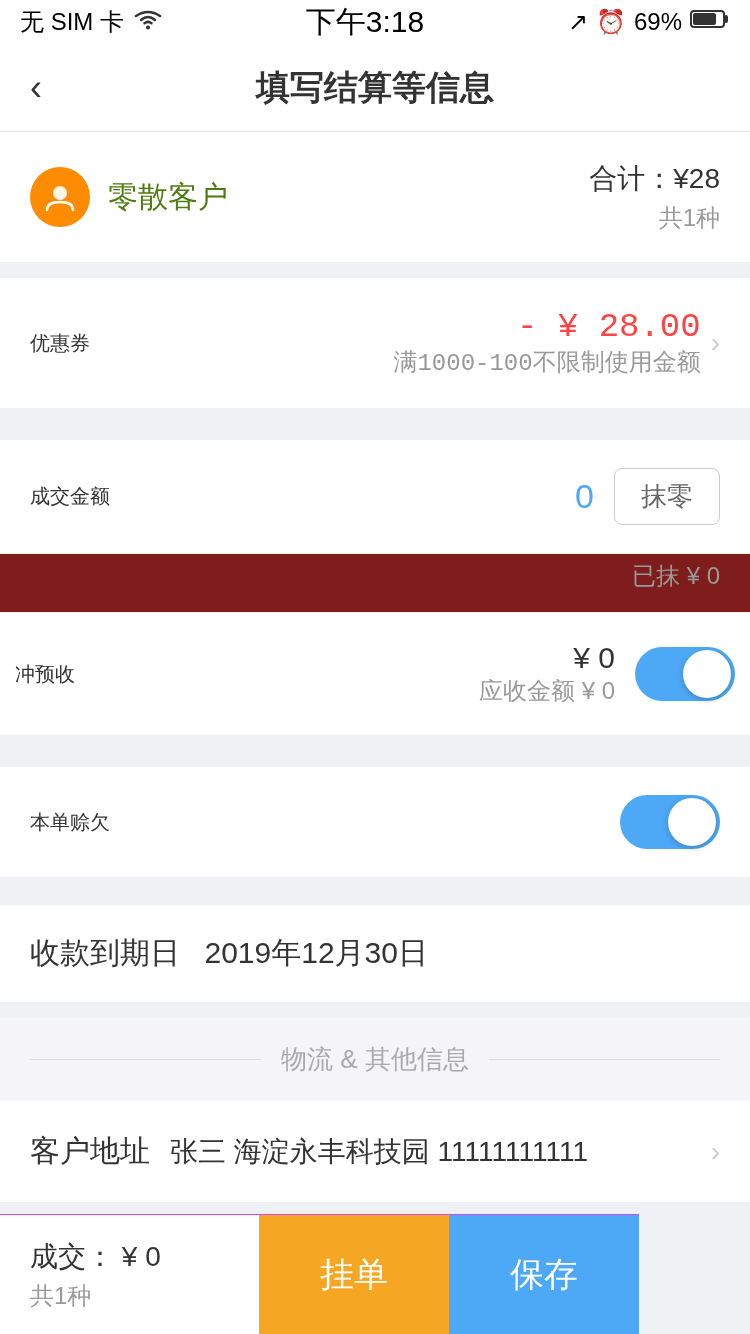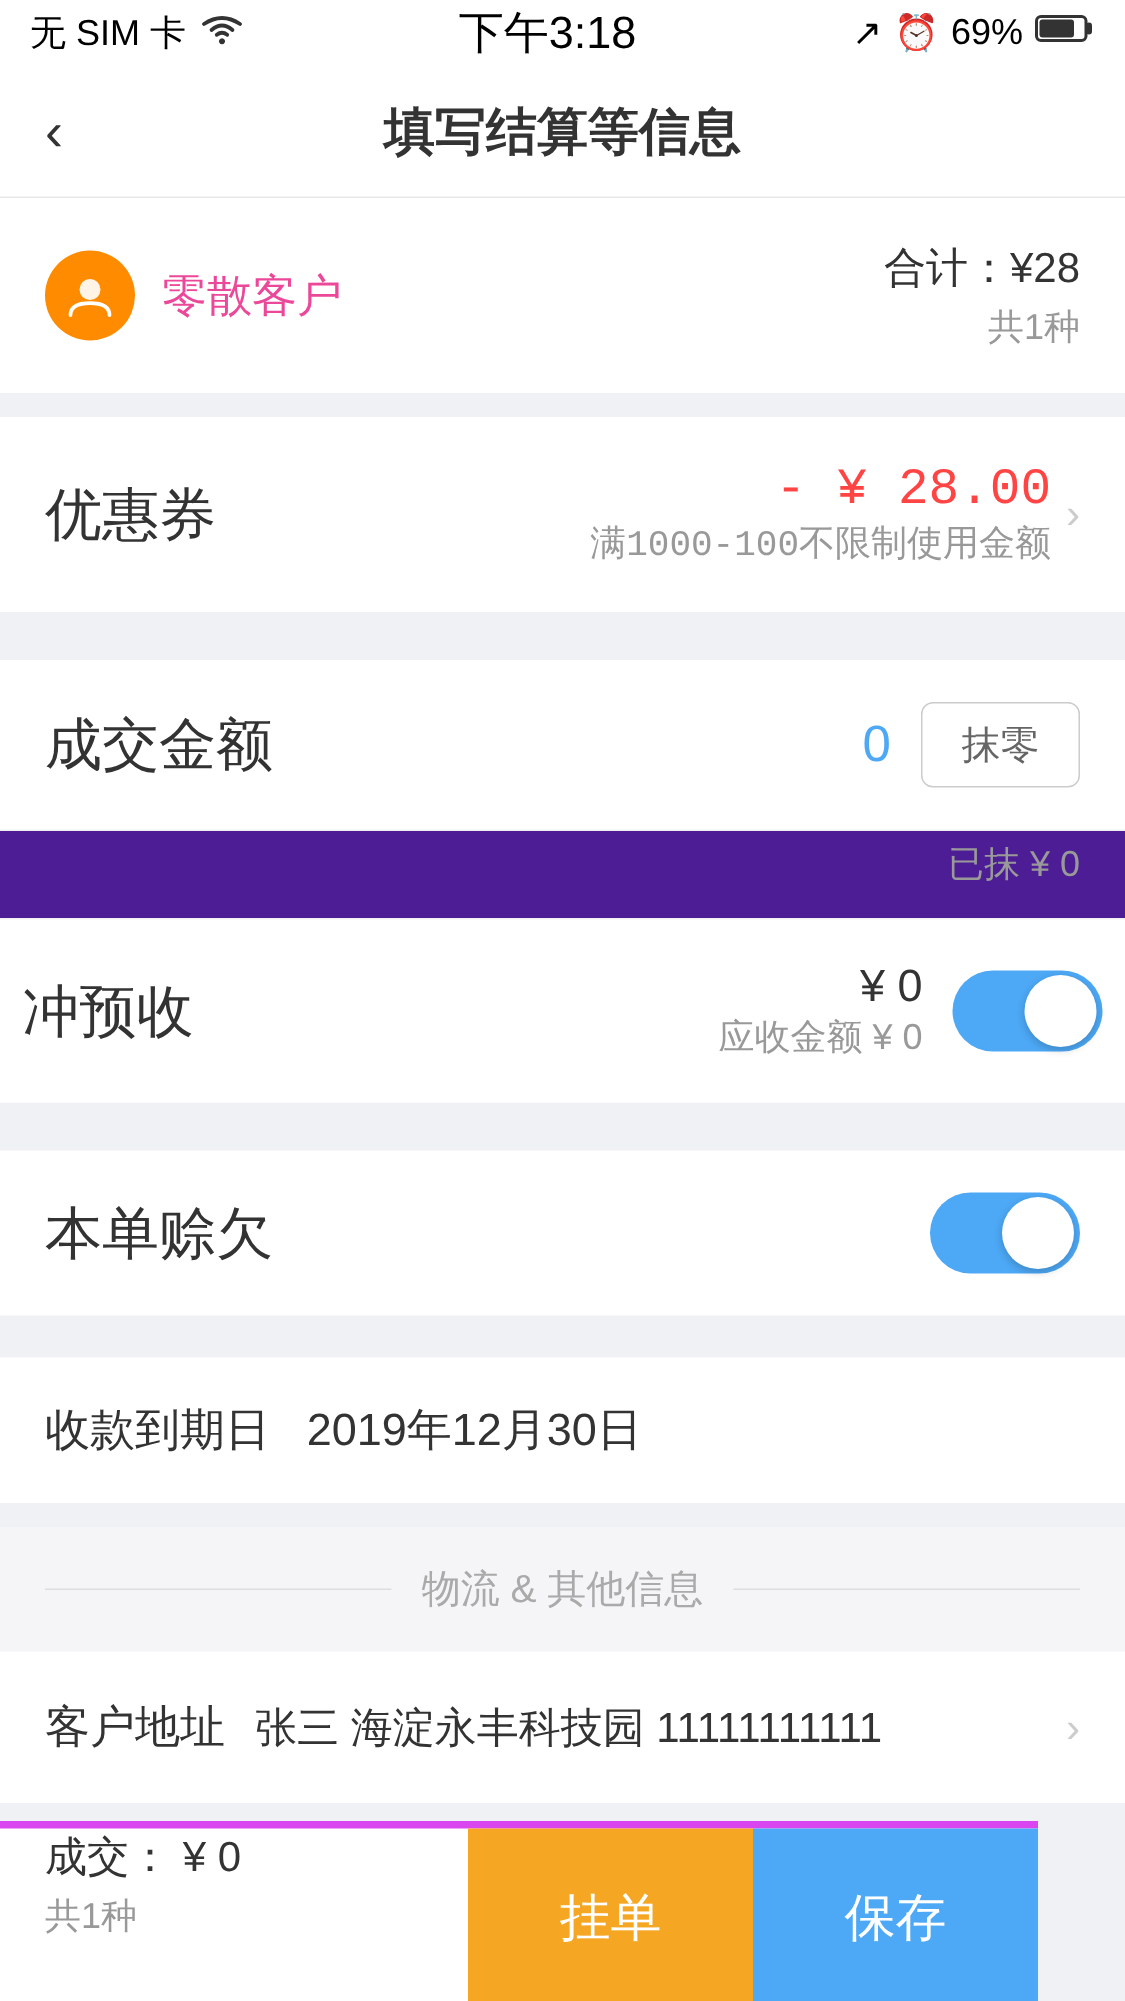--- a/index.html
+++ b/index.html
@@ -79,37 +79,37 @@
       border-radius: 50%;
       background: #ff8c00;
       display: flex;
       align-items: center;
       justify-content: center;
       color: #fff;
       font-size: 28px;
     }
     .customer-name {
       font-size: 30px;
-      color: #ec4899;
+      color: #4d7c0f;
       font-weight: 500;
     }
     .customer-right {
       text-align: right;
     }
     .customer-total {
       font-size: 28px;
       color: #333;
     }
     .customer-count {
       font-size: 24px;
       color: #999;
       margin-top: 4px;
     }
     .row-label {
-      font-size: 38px;
+      font-size: 20px;
       color: #333;
     }
     .row-sub {
       font-size: 24px;
       color: #999;
       text-align: right;
       margin-top: 6px;
     }
 
     
@@ -228,26 +228,26 @@
       font-size: 28px;
       color: #333;
       flex: 1;
       margin-left: 20px;
     }
 
     
     .bottom-bar {
       position: fixed;
       bottom: 0;
-      width: 692px;
+      width: 639px;
       height: 120px;
       background: #fff;
       display: flex;
-      align-items: flex-start;
-      border-top: 5px solid #d946ef;
+      align-items: center;
+      border-top: 1px solid #d946ef;
     }
     .bottom-info {
       flex: 1;
       padding: 0 30px;
     }
     .bottom-total {
       font-size: 28px;
       color: #333;
     }
     .bottom-count {
@@ -348,21 +348,21 @@
   <div class="amount-section">
 
     <div class="amount-row">
       <span class="row-label">成交金额</span>
       <div class="amount-input-area">
         <span class="amount-value-blue">0</span>
         <button class="round-btn">抹零</button>
       </div>
     </div>
 
-    <div style="padding: 0 30px 20px; background:#4c1d95; display:flex; justify-content:flex-end;">
+    <div style="padding: 0 30px 20px; background:#7f1d1d; display:flex; justify-content:flex-end;">
       <span class="row-sub">已抹  ¥ 0</span>
     </div>
 
     <div style="background:#fff; padding: 28px 15px; display:flex; align-items:center; justify-content:space-between; border-top: 1px solid #f0f0f0;">
       <span class="row-label">冲预收</span>
       <div style="display:flex; align-items:center; gap:20px;">
         <div>
           <div style="font-size:30px; color:#333; text-align:right;">¥ 0</div>
           <div style="font-size:24px; color:#999; text-align:left;">应收金额 ¥ 0</div>
         </div>

